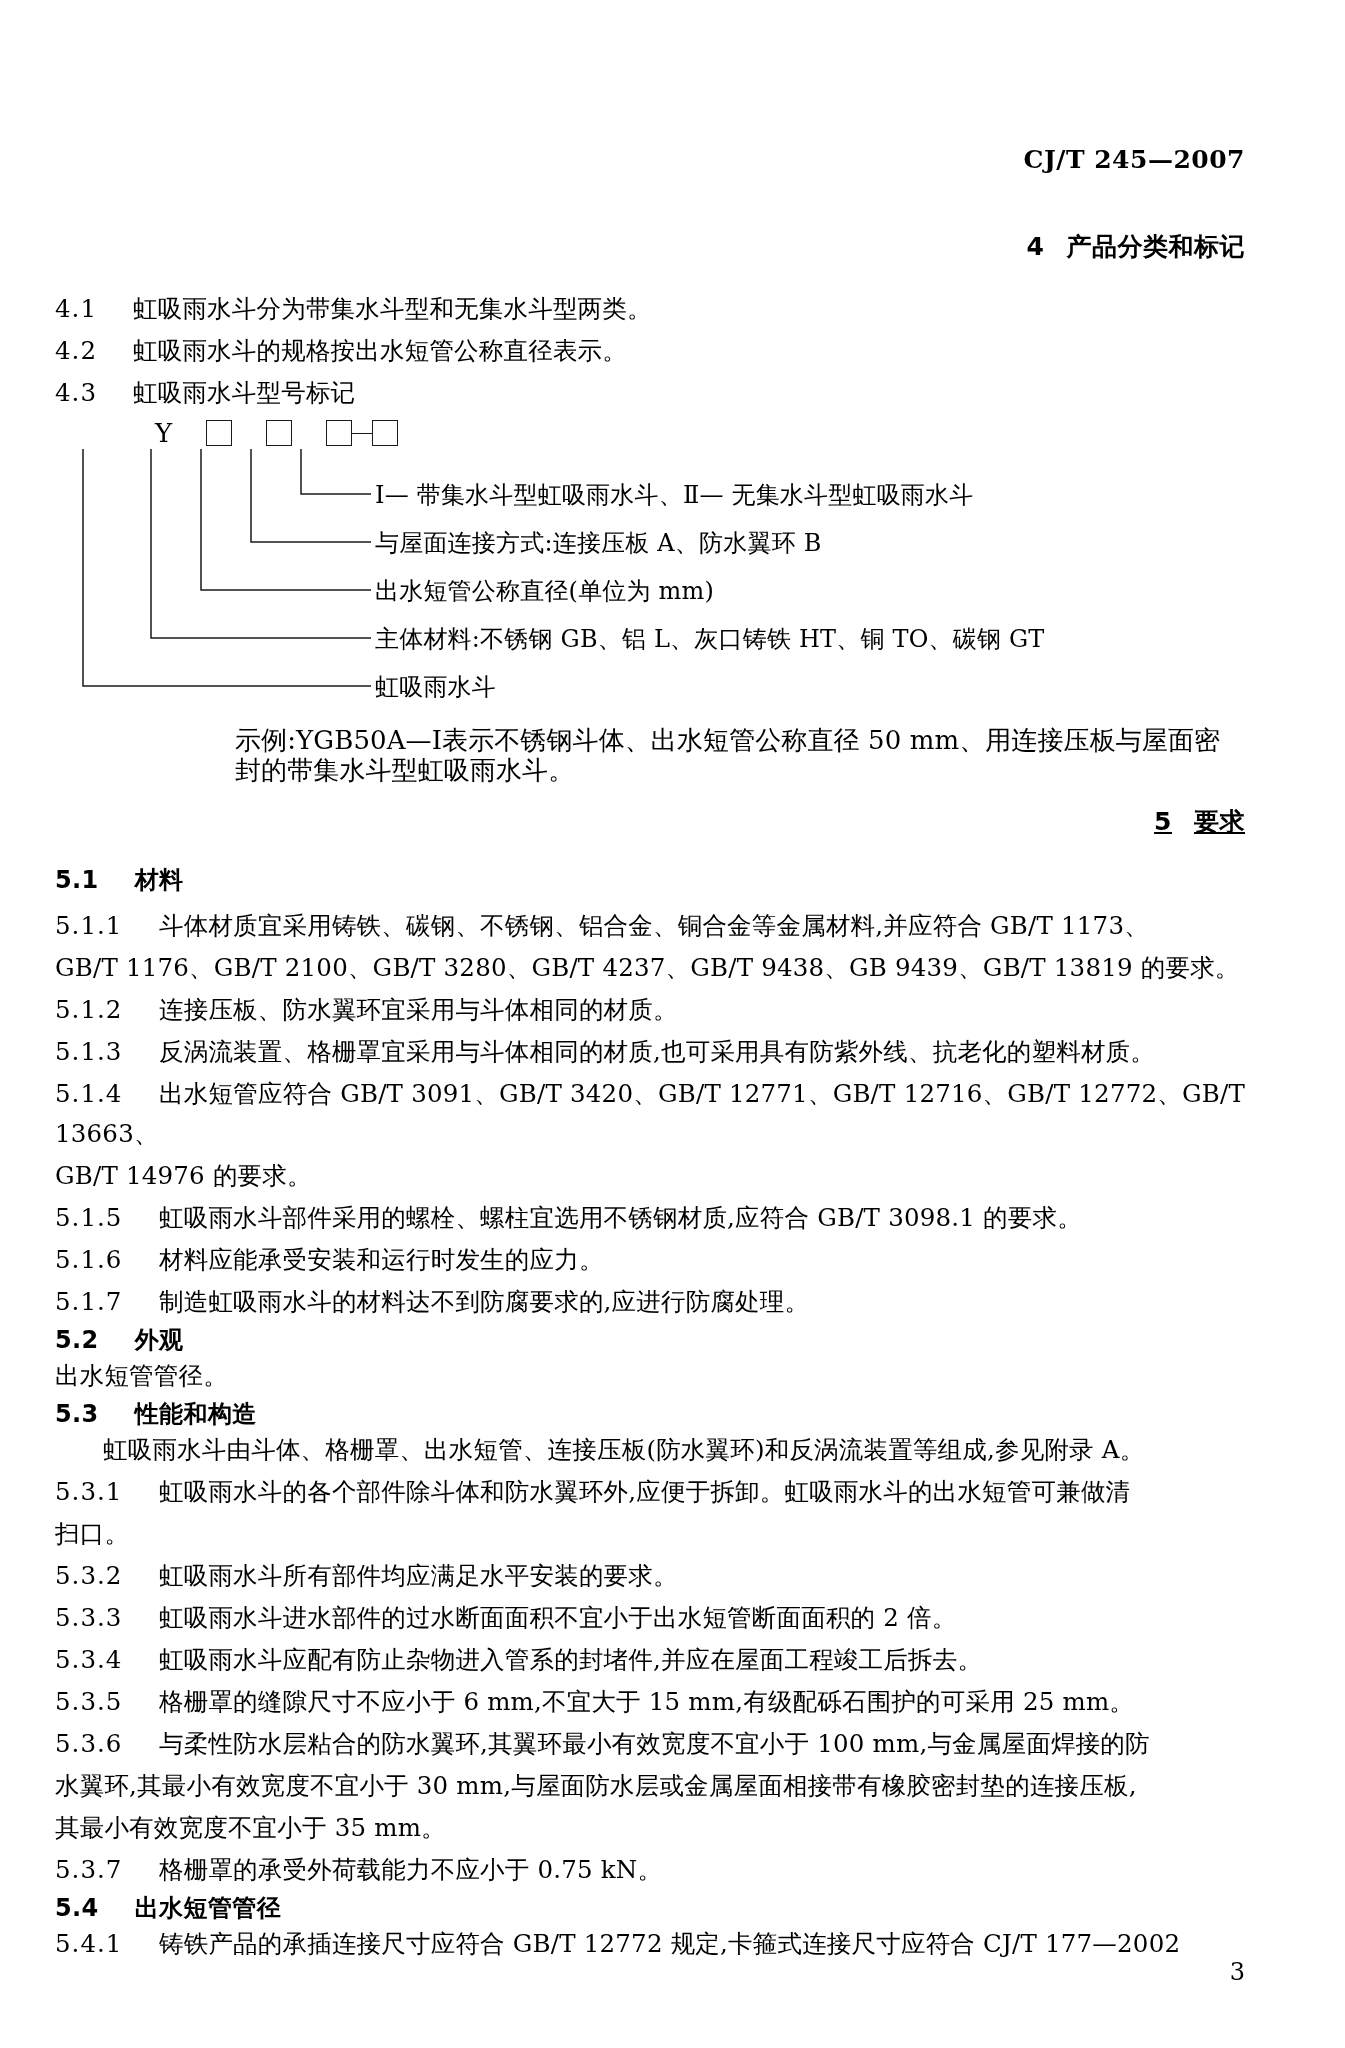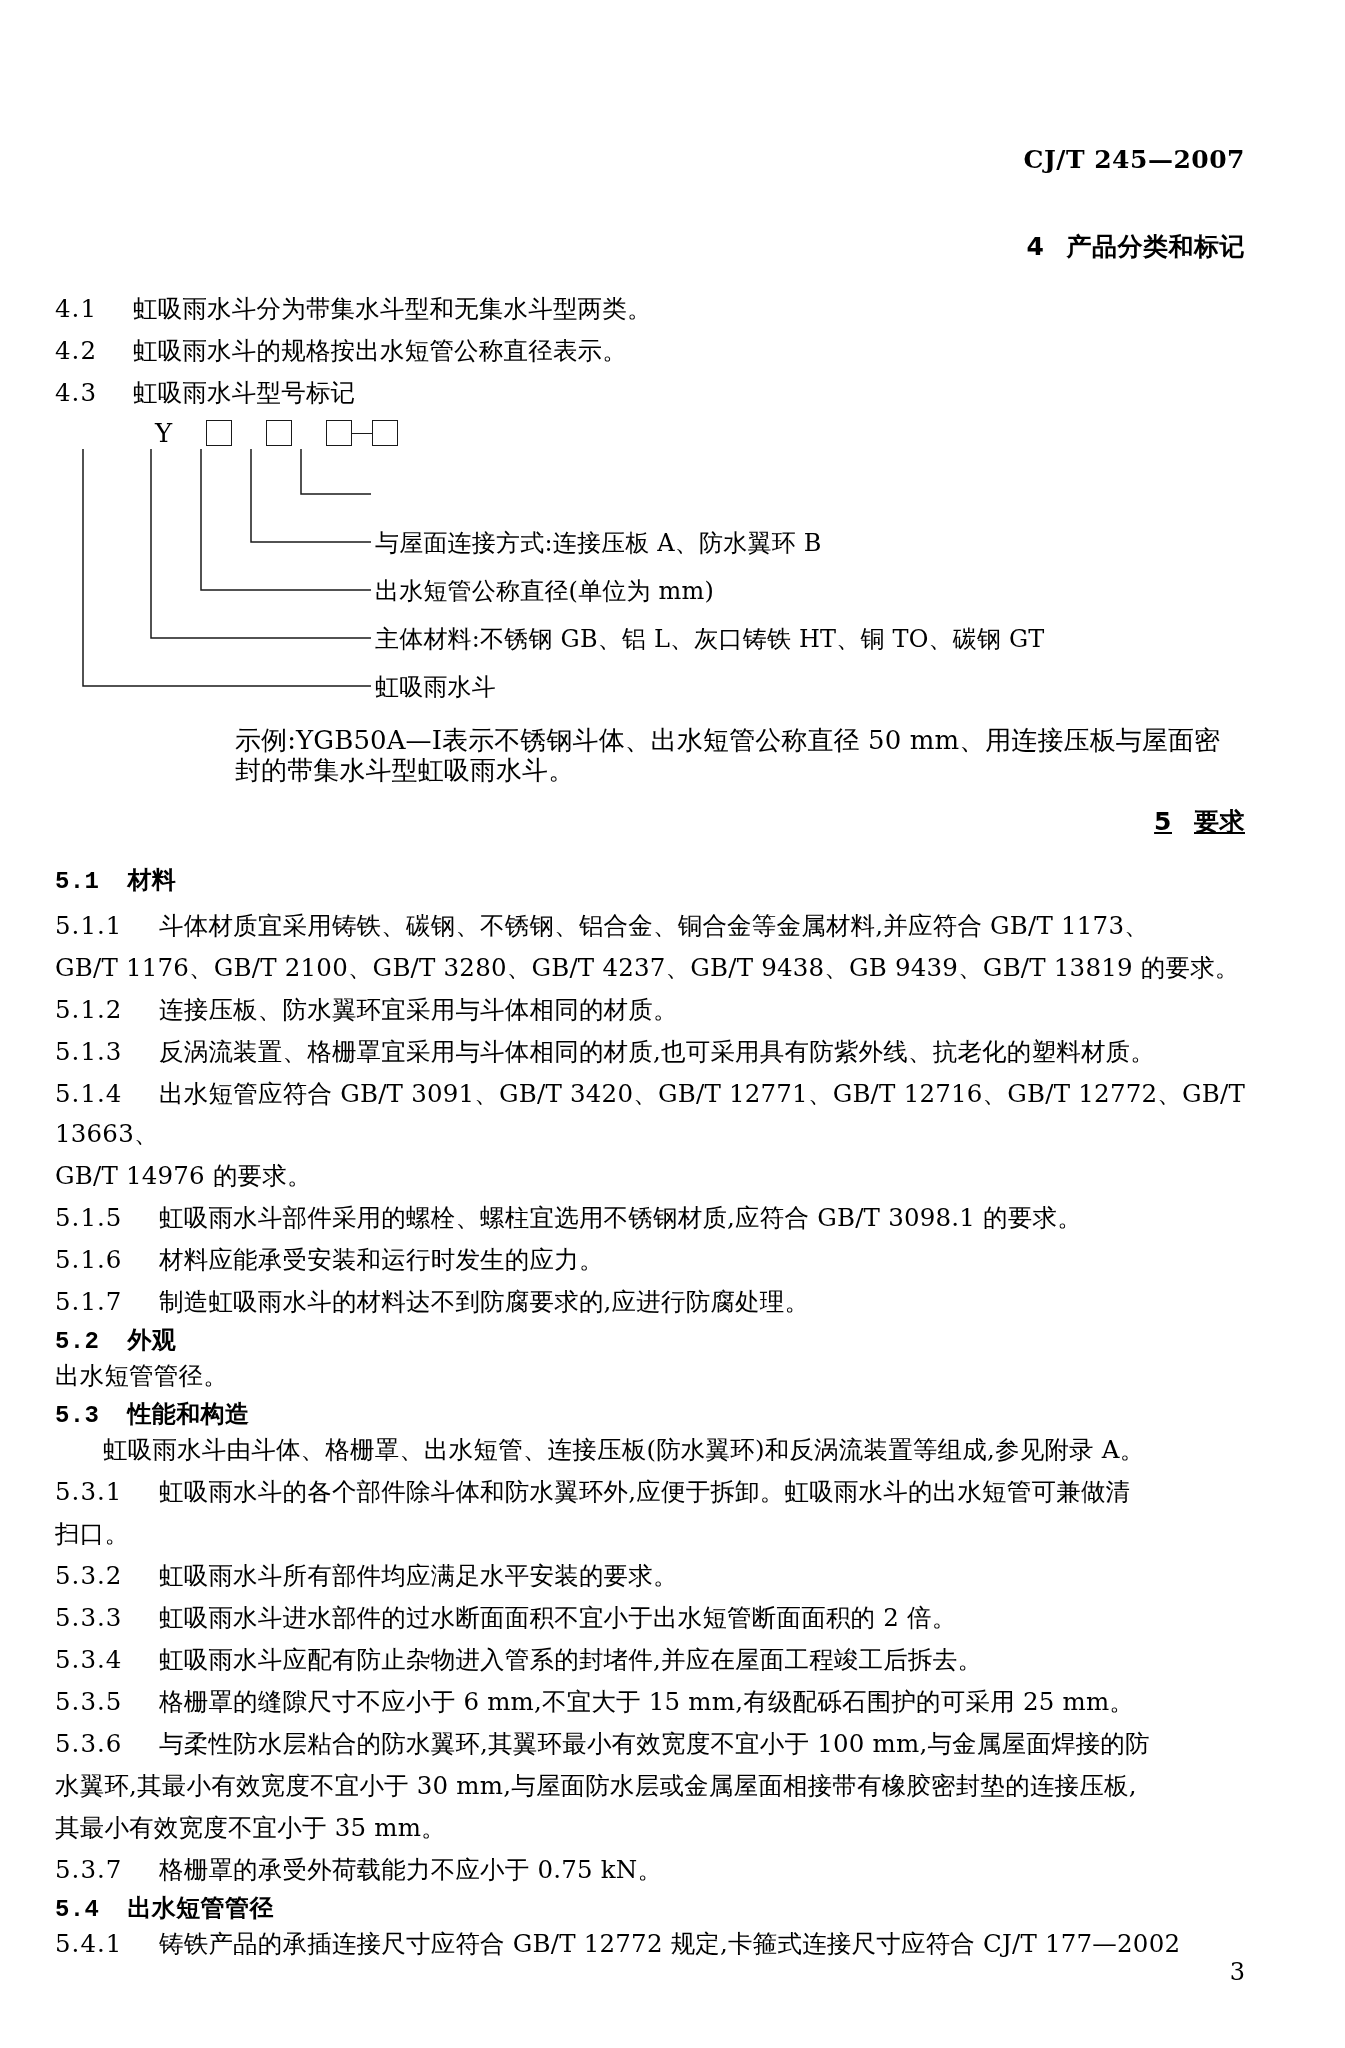--- a/index.html
+++ b/index.html
@@ -56,21 +56,21 @@
   }
   .h1 .num { margin-right: 22px; }
 
   .h2 {
     font-family: "DejaVu Sans", "Liberation Sans", sans-serif;
     font-weight: bold;
     font-size: 24px;
     margin: 18px 0 10px 0;
     letter-spacing: 0.4px;
   }
-  .h2 .num { margin-right: 28px; font-family: Liberation Mono, monospace; }
+  .h2 .num { margin-right: 36px; }
 
   .para {
     font-size: 24.5px;
     line-height: 40px;
     margin: 0 0 2px 0;
     text-align: justify;
     letter-spacing: 0.2px;
   }
   .para .num {
     display: inline-block;
@@ -192,20 +192,21 @@
 
         <path d="M 196 30 L 196 123 L 316 123" fill="none" stroke="#1a1a1a" stroke-width="1.5"></path>
 
         <path d="M 146 30 L 146 171 L 316 171" fill="none" stroke="#1a1a1a" stroke-width="1.5"></path>
 
         <path d="M 96 30 L 96 219 L 316 219" fill="none" stroke="#1a1a1a" stroke-width="1.5"></path>
 
         <path d="M 28 30 L 28 267 L 316 267" fill="none" stroke="#1a1a1a" stroke-width="1.5"></path>
       </svg>
 
+      <div class="legend-txt" style="left:320px; top:62px;">Ⅰ— 带集水斗型虹吸雨水斗、Ⅱ— 无集水斗型虹吸雨水斗</div>
       <div class="legend-txt" style="left:320px; top:110px;">与屋面连接方式:连接压板 A、防水翼环 B</div>
       <div class="legend-txt" style="left:320px; top:158px;">出水短管公称直径(单位为 mm)</div>
       <div class="legend-txt" style="left:320px; top:206px;">主体材料:不锈钢 GB、铝 L、灰口铸铁 HT、铜 TO、碳钢 GT</div>
       <div class="legend-txt" style="left:320px; top:254px;">虹吸雨水斗</div>
     </div>
 
     <p class="example">示例:YGB50A—Ⅰ表示不锈钢斗体、出水短管公称直径 50 mm、用连接压板与屋面密封的带集水斗型虹吸雨水斗。</p>
 
     <div class="h1" style="margin-top:20px;text-decoration:underline;">
       <span class="num">5</span><span>要求</span>

